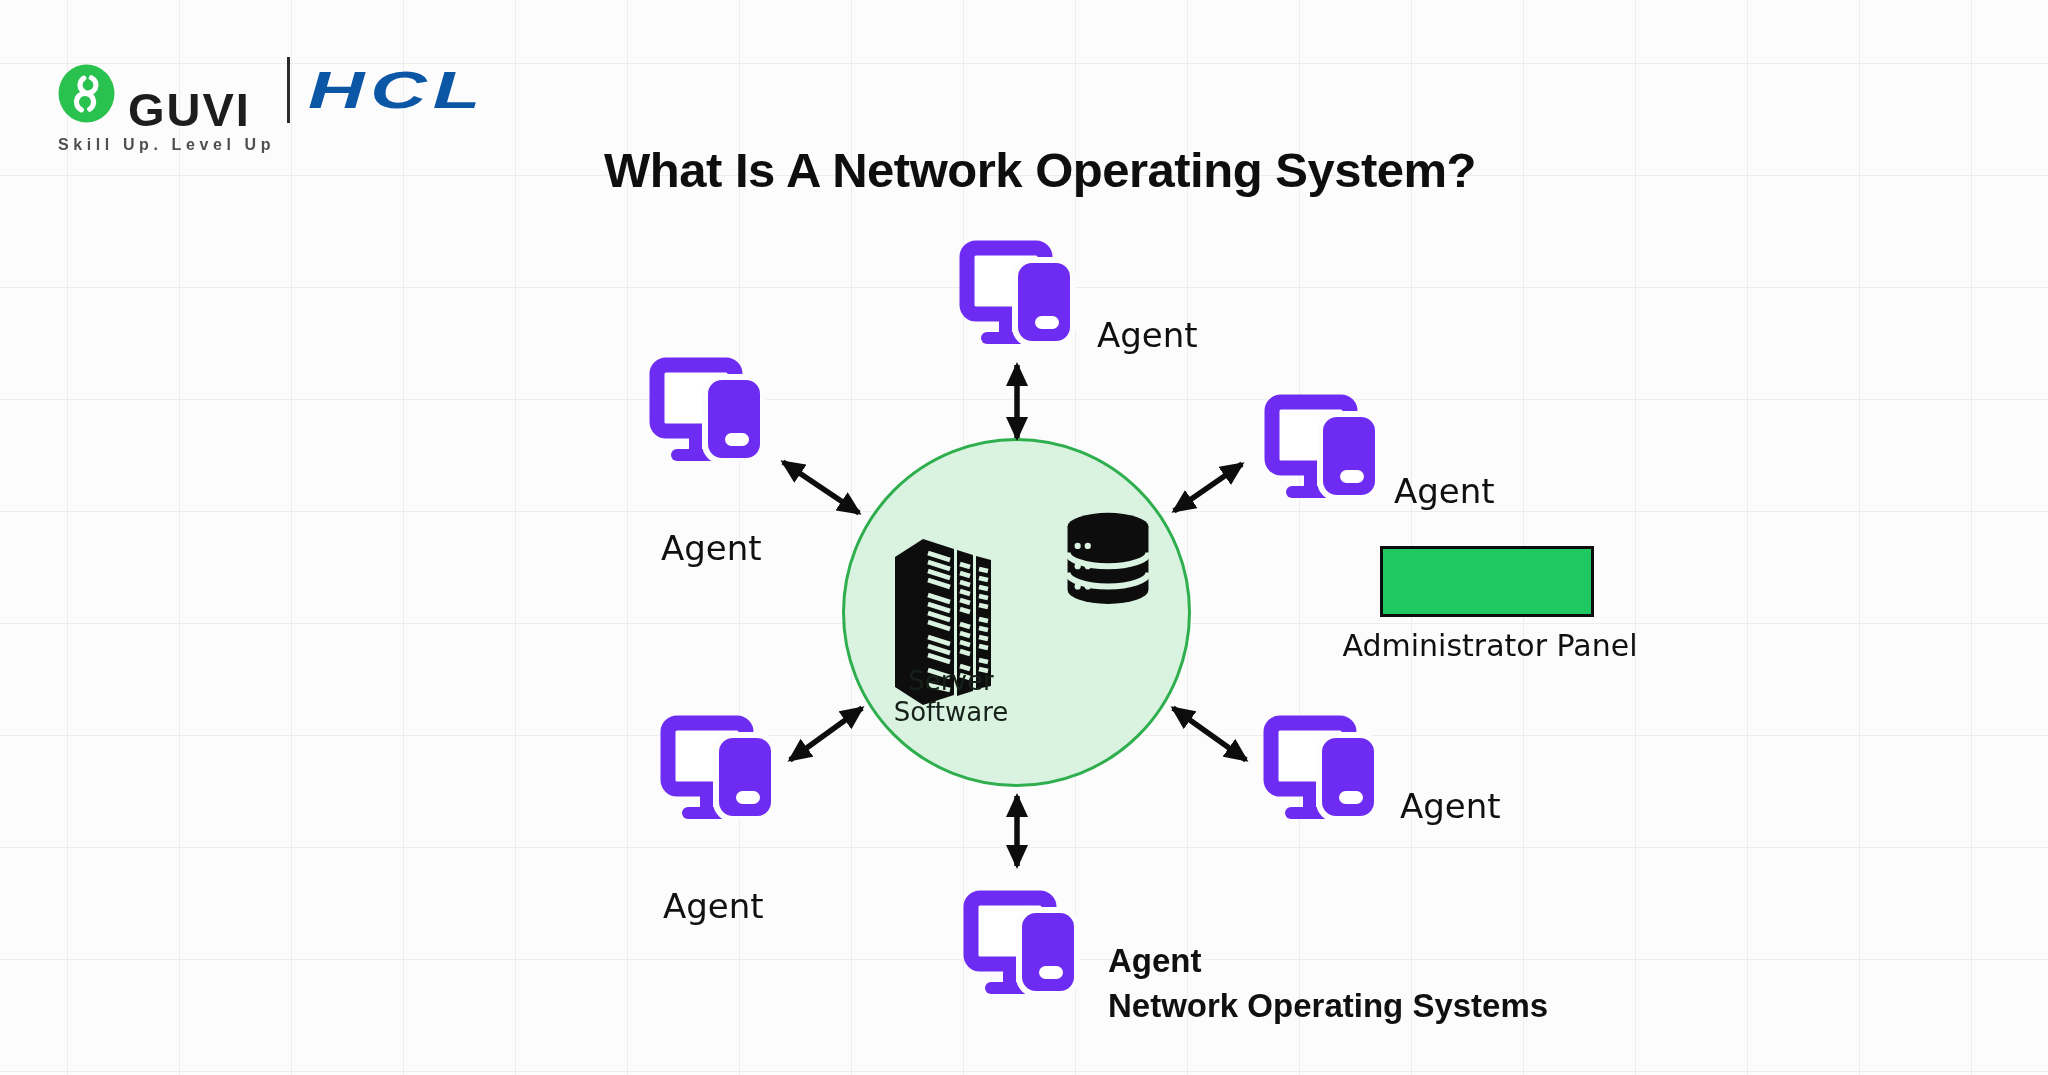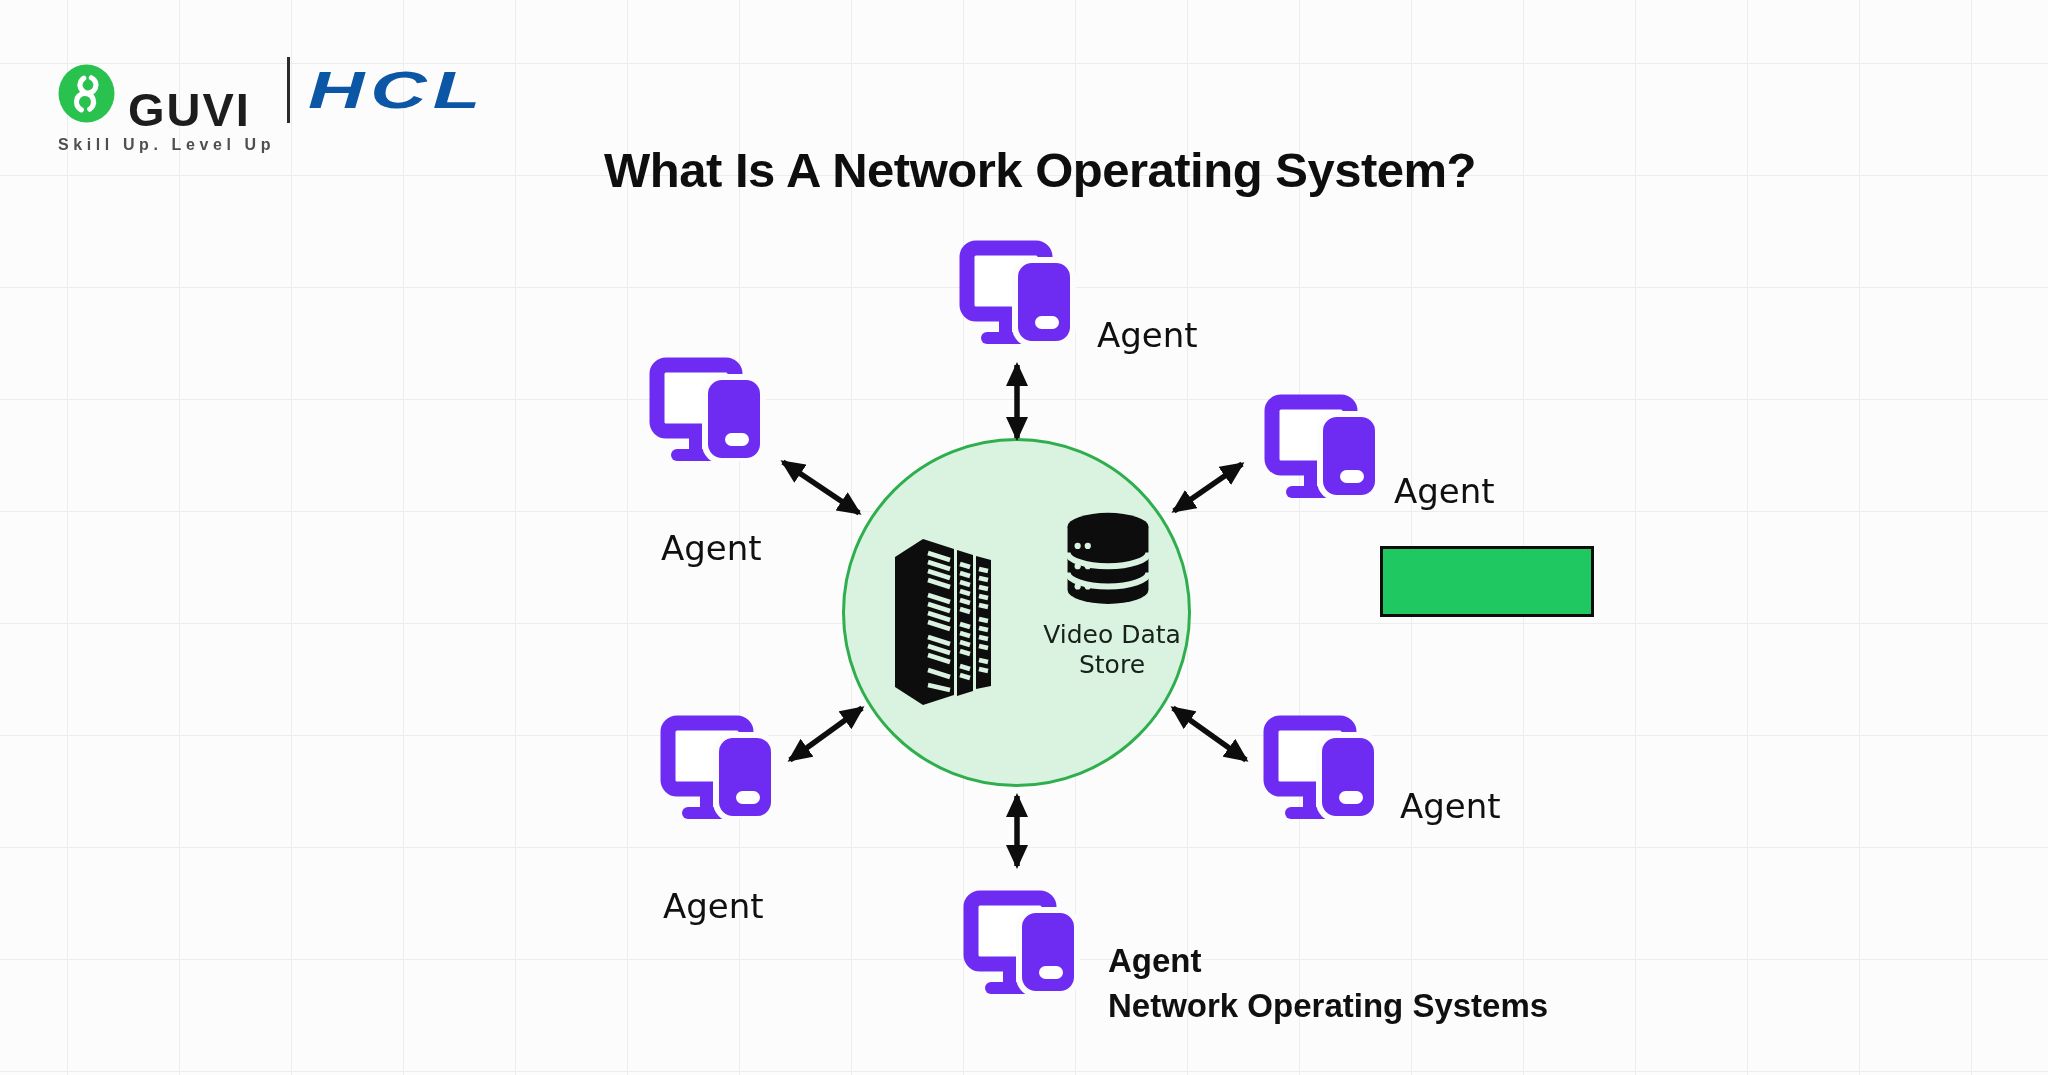--- a/index.html
+++ b/index.html
@@ -110,36 +110,36 @@
         <line x1="86" y1="59" x2="95" y2="61"></line>
       <line x1="86" y1="68" x2="95" y2="70"></line>
         <line x1="86" y1="82" x2="95" y2="84"></line>
       <line x1="86" y1="91" x2="95" y2="93"></line>
         <line x1="86" y1="100" x2="95" y2="102"></line>
       <line x1="86" y1="109" x2="95" y2="111"></line>
         <line x1="86" y1="123" x2="95" y2="125"></line>
       <line x1="86" y1="132" x2="95" y2="134"></line>
     </g>
   </svg>
+  <div class="abs hub-label server-label">Server Software</div>
 
   <svg class="abs" style="left:1062px;top:511px;width:92px;height:103px;" viewBox="0 0 100 112">
     <ellipse cx="50" cy="17" rx="44" ry="15" style="fill:var(--icon_black)"></ellipse>
     <path d="M6 17 L6 86 A44 15 0 0 0 94 86 L94 17 Z" style="fill:var(--icon_black)"></path>
     <path d="M6 45 A44 15 0 0 0 94 45" fill="none" stroke="#d9f3e0" stroke-width="6.5"></path>
     <path d="M6 67 A44 15 0 0 0 94 67" fill="none" stroke="#d9f3e0" stroke-width="6.5"></path>
     <g fill="#d9f3e0">
       <circle cx="17" cy="38" r="3.4"></circle>
         <circle cx="28" cy="38" r="3.4"></circle>
       <circle cx="17" cy="60" r="3.4"></circle>
         <circle cx="28" cy="60" r="3.4"></circle>
       <circle cx="17" cy="82" r="3.4"></circle>
         <circle cx="28" cy="82" r="3.4"></circle>
     </g>
   </svg>
-  <div class="abs hub-label datastore-label">Video Data Store</div>
 
   <div class="abs agent" style="left:959px;top:240px;">
     <svg viewBox="0 0 118 104" width="118" height="104">
       <rect x="8" y="8" width="78" height="66" rx="9" fill="#fff" style="stroke:var(--agent_purple)" stroke-width="15"></rect>
       <rect x="40" y="78" width="13" height="18" style="fill:var(--agent_purple)"></rect>
       <rect x="22" y="92" width="50" height="12" rx="6" style="fill:var(--agent_purple)"></rect>
       <rect x="56" y="20" width="58" height="84" rx="17" style="fill:var(--agent_purple)" stroke="#fcfcfc" stroke-width="6"></rect>
       <rect x="76" y="76" width="24" height="13" rx="6.5" fill="#fff"></rect>
     </svg>
     <span class="agent-label" style="left:138px;top:28px;">Agent</span>
@@ -195,20 +195,21 @@
       <rect x="40" y="78" width="13" height="18" style="fill:var(--agent_purple)"></rect>
       <rect x="22" y="92" width="50" height="12" rx="6" style="fill:var(--agent_purple)"></rect>
       <rect x="56" y="20" width="58" height="84" rx="17" style="fill:var(--agent_purple)" stroke="#fcfcfc" stroke-width="6"></rect>
       <rect x="76" y="76" width="24" height="13" rx="6.5" fill="#fff"></rect>
     </svg>
     <span class="agent-label grot" style="left:145px;top:5px;">Agent</span>
     <span class="agent-label grot" style="left:145px;top:50px;">Network Operating Systems</span>
   </div>
 
   <div class="abs admin-rect"></div>
+  <div class="abs admin-label">Administrator Panel</div>
 
   <svg class="abs arrows" viewBox="0 0 2048 1075">
     <defs>
       <marker id="ah" markerUnits="userSpaceOnUse" markerWidth="24" markerHeight="22" refX="21" refY="11" orient="auto-start-reverse">
         <path d="M0,0 L24,11 L0,22 Z" style="fill:var(--icon_black)"></path>
       </marker>
     </defs>
     <g style="stroke:var(--icon_black)" stroke-width="5.5" marker-start="url(#ah)" marker-end="url(#ah)">
       <line x1="1017" y1="365" x2="1017" y2="438"></line>
       <line x1="783" y1="462" x2="859" y2="513"></line>

